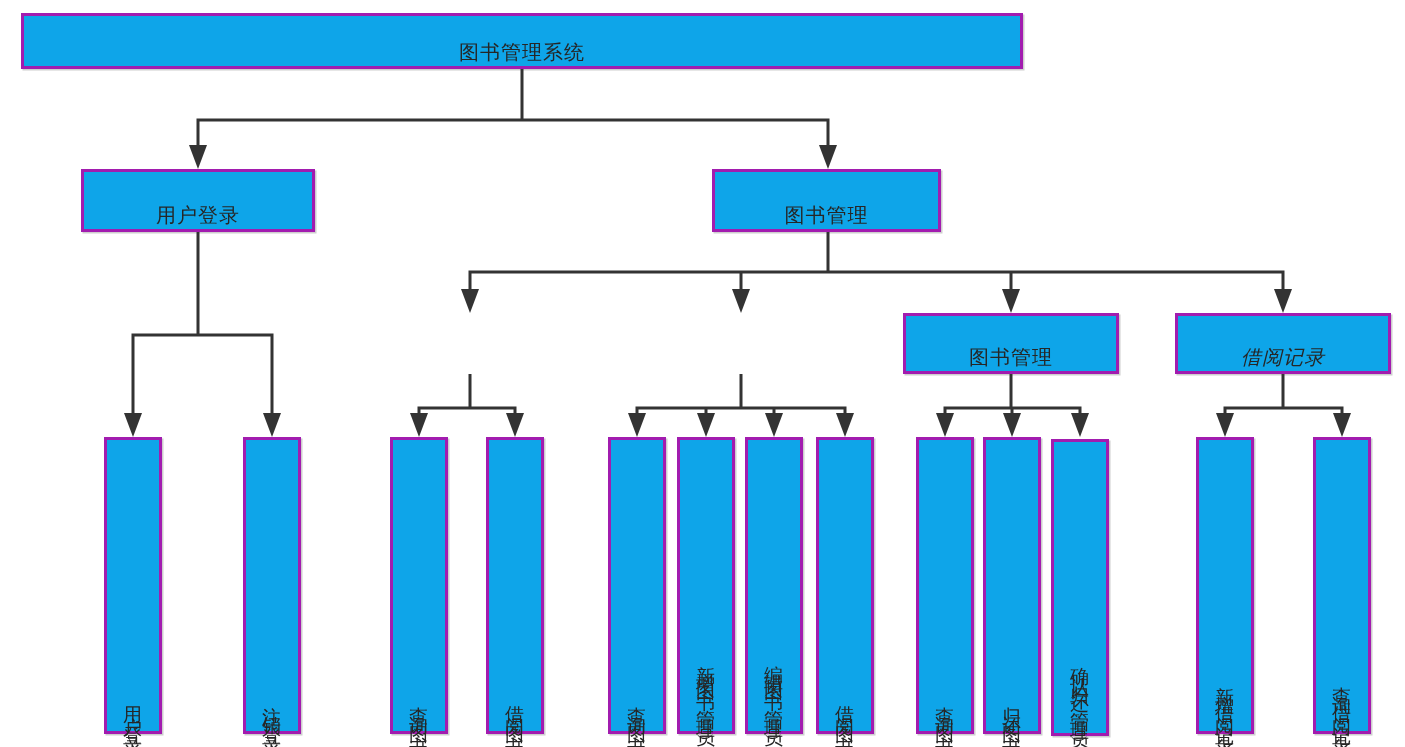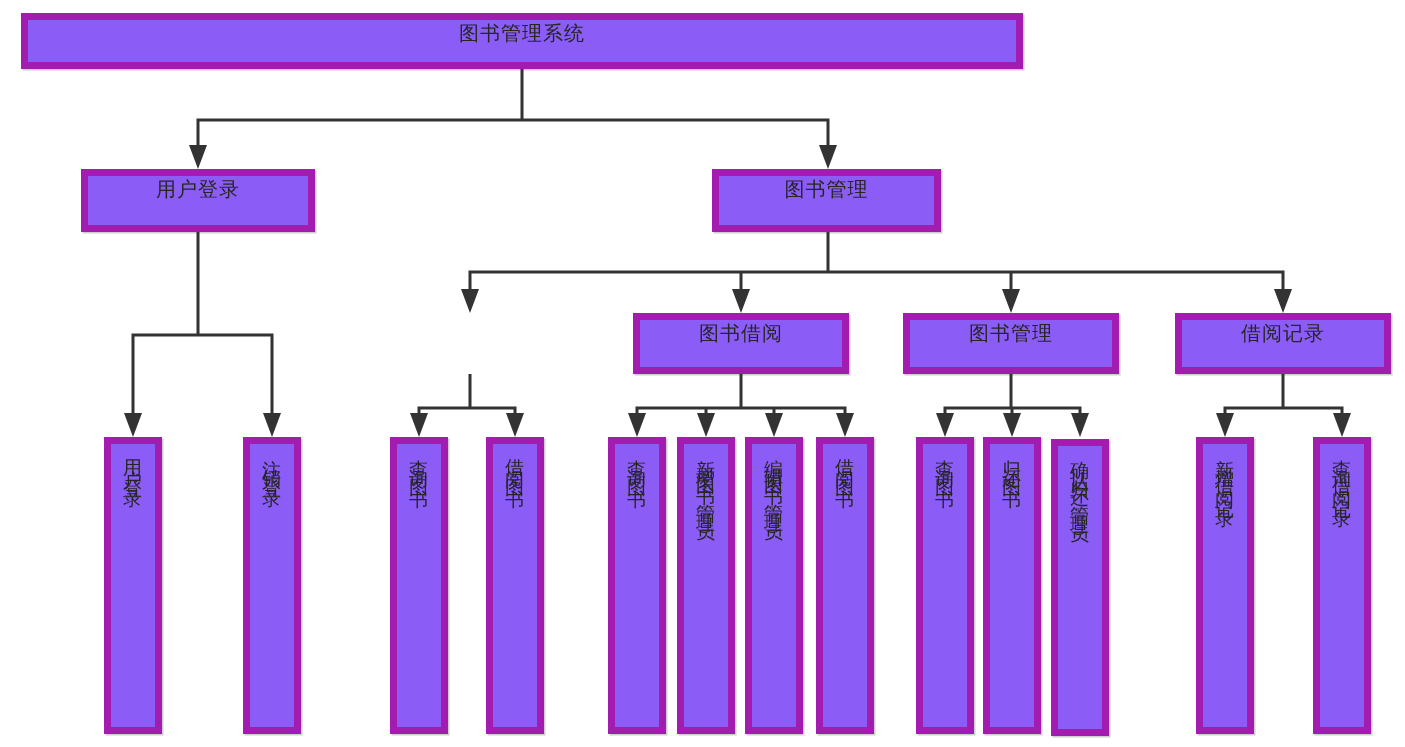--- a/index.html
+++ b/index.html
@@ -5,24 +5,24 @@
   html,body{margin:0;padding:0;background:#ffffff;}
   #canvas{
     position:relative;
     width:1405px;height:747px;
     background:#ffffff;
     font-family:"Liberation Sans", sans-serif;
     overflow:hidden;
   }
   .node{
     position:absolute;
-    background:#8b5cf6;
-    border:7px solid #a21caf;
+    background:#0ea5e9;
+    border:3px solid #a21caf;
     display:flex;
-    align-items:flex-start;
+    align-items:flex-end;
     justify-content:center;
     box-sizing:border-box;
     box-shadow:1.5px 1.5px 0 rgba(60,60,60,0.25);
   }
   .hlabel{
     font-size:20px;
     color:#262626;
     letter-spacing:1px;
     white-space:nowrap;
   }
@@ -96,27 +96,24 @@
     <span class="hlabel">图书管理系统</span>
   </div>
 
   <div class="node" style="left:81px;top:169px;width:234px;height:63px;">
     <span class="hlabel">用户登录</span>
   </div>
   <div class="node" style="left:712px;top:169px;width:229px;height:63px;">
     <span class="hlabel">图书管理</span>
   </div>
 
-  <div class="node" style="left:633px;top:313px;width:216px;height:61px;">
-    <span class="hlabel">图书借阅</span>
-  </div>
   <div class="node" style="left:903px;top:313px;width:216px;height:61px;">
     <span class="hlabel">图书管理</span>
   </div>
-  <div class="node" style="left:1175px;top:313px;width:216px;height:61px;">
+  <div class="node" style="left:1175px;top:313px;width:216px;height:61px;font-style:italic;">
     <span class="hlabel">借阅记录</span>
   </div>
 
   <div class="node" style="left:104px;top:437px;width:58px;height:297px;">
     <span class="vlabel">用户登录</span>
   </div>
   <div class="node" style="left:243px;top:437px;width:58px;height:297px;">
     <span class="vlabel">注销登录</span>
   </div>
 

